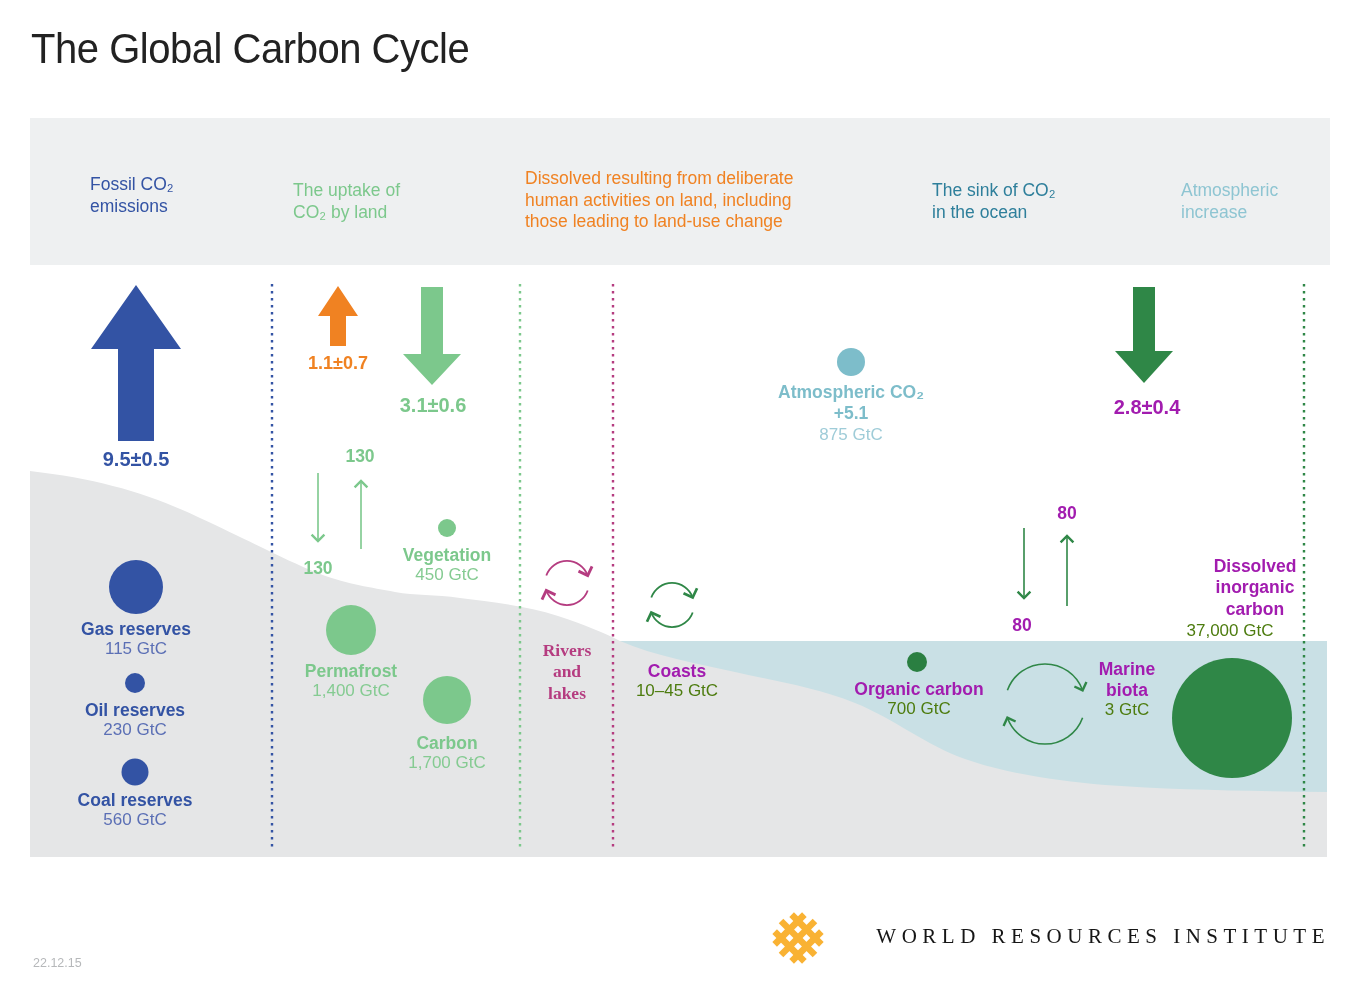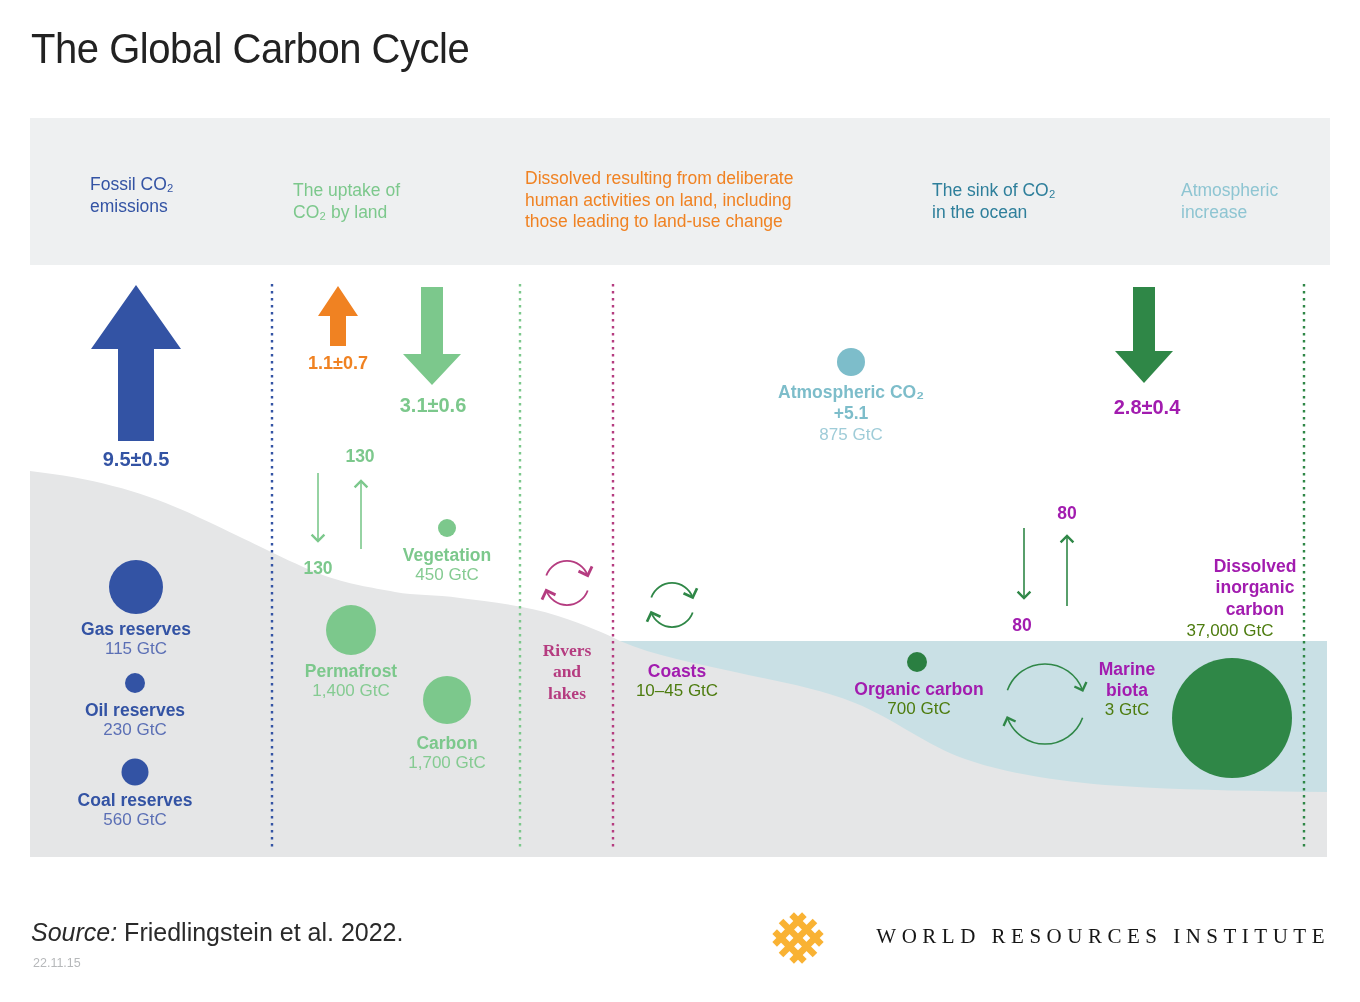--- a/index.html
+++ b/index.html
@@ -181,19 +181,16 @@
     <div>biota</div>
   </div>
   <div class="lbl v dgreen-v" style="left:1127px;top:700px;">3 GtC</div>
   <div class="lbl b f17 dgreen" style="left:1255px;top:556px;">
     <div>Dissolved</div>
     <div>inorganic</div>
     <div>carbon</div>
   </div>
   <div class="lbl v dgreen-v" style="left:1230px;top:621px;">37,000 GtC</div>
 
-  <div id="source-line" class="abs">
-    <span class="it">Source:</span><span> Friedlingstein et al. 2022.</span>
-  </div>
-  <div id="version" class="abs">22.11.15</div>
+  <div id="version" class="abs">22.12.15</div>
   <div id="wri-name" class="abs">WORLD RESOURCES INSTITUTE</div>
 
 </div>
 
 </body></html>

